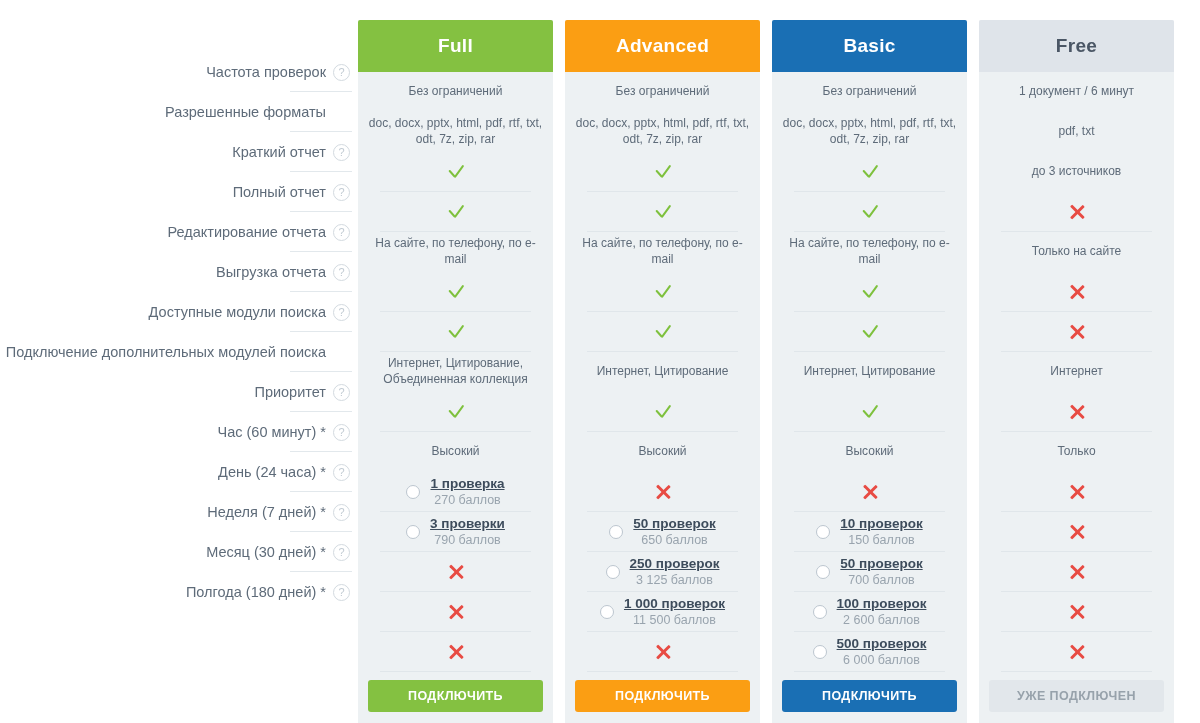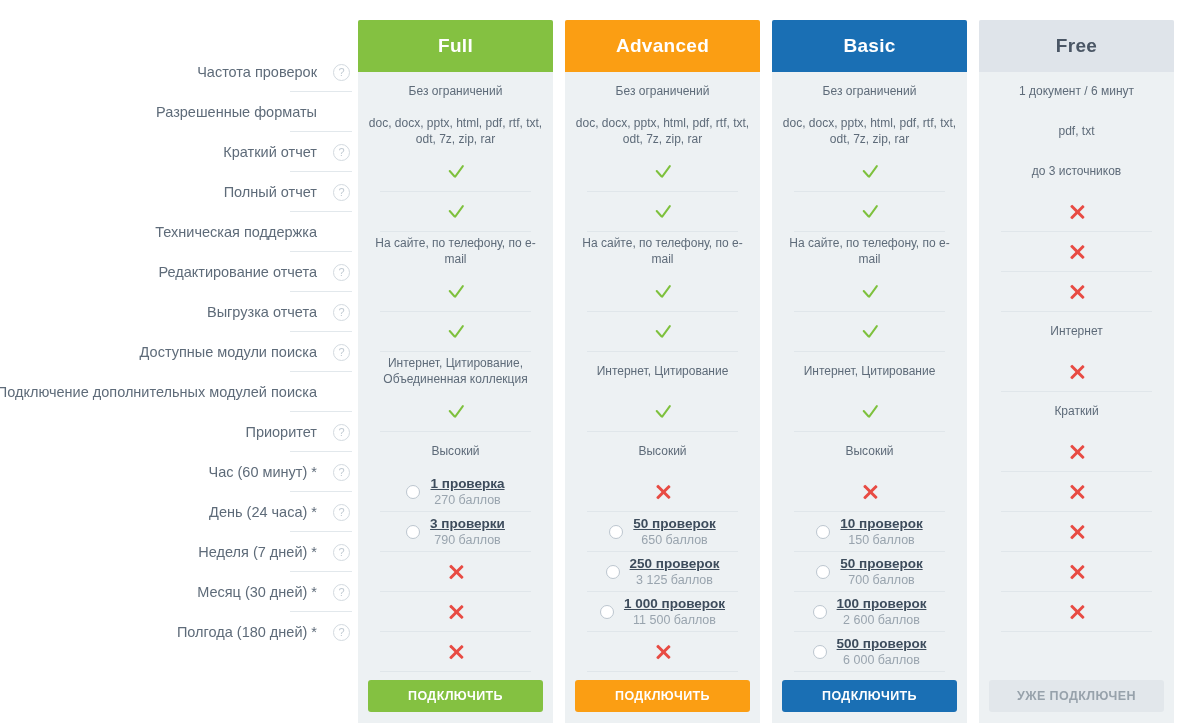--- a/index.html
+++ b/index.html
@@ -31,21 +31,21 @@
     box-sizing: border-box;
   }
   .features-col .col-head {
     height: 52px;
   }
   .feature-row {
     height: 40px;
     display: flex;
     align-items: center;
     justify-content: flex-end;
-    gap: 16px;
+    gap: 7px;
     padding-right: 8px;
     box-sizing: border-box;
     position: relative;
   }
   .feature-row .sep {
     position: absolute;
     right: 6px;
     bottom: 0;
     width: 62px;
     height: 1px;
@@ -267,25 +267,20 @@
           <div class="feature-label">Краткий отчет</div>
           <span class="help-icon">?</span>
           <span class="sep"></span>
         </div>
         <div class="feature-row">
           <div class="feature-label">Полный отчет</div>
           <span class="help-icon">?</span>
           <span class="sep"></span>
         </div>
         <div class="feature-row">
-          <div class="feature-label">Техническая поддержка</div>
-          <span class="help-icon hidden">?</span>
-          <span class="sep"></span>
-        </div>
-        <div class="feature-row">
           <div class="feature-label">Редактирование отчета</div>
           <span class="help-icon">?</span>
           <span class="sep"></span>
         </div>
         <div class="feature-row">
           <div class="feature-label">Выгрузка отчета</div>
           <span class="help-icon">?</span>
           <span class="sep"></span>
         </div>
         <div class="feature-row">
@@ -529,34 +524,35 @@
       <div class="plan free">
         <div class="plan-head" style="background: rgb(223, 228, 234);">Free</div>
         <div class="plan-body">
           <div class="cell">1 документ / 6 минут</div>
           <div class="cell">pdf, txt</div>
           <div class="cell">до 3 источников</div>
           <div class="cell">
             <span class="cross"></span>
             <span class="sep"></span>
           </div>
+          <div class="cell">Только на сайте</div>
           <div class="cell">
             <span class="cross"></span>
             <span class="sep"></span>
           </div>
           <div class="cell">
             <span class="cross"></span>
             <span class="sep"></span>
           </div>
           <div class="cell">Интернет</div>
           <div class="cell">
             <span class="cross"></span>
             <span class="sep"></span>
           </div>
-          <div class="cell">Краткий</div>
+          <div class="cell">Только</div>
           <div class="cell">
             <span class="cross"></span>
             <span class="sep"></span>
           </div>
           <div class="cell">
             <span class="cross"></span>
             <span class="sep"></span>
           </div>
           <div class="cell">
             <span class="cross"></span>

